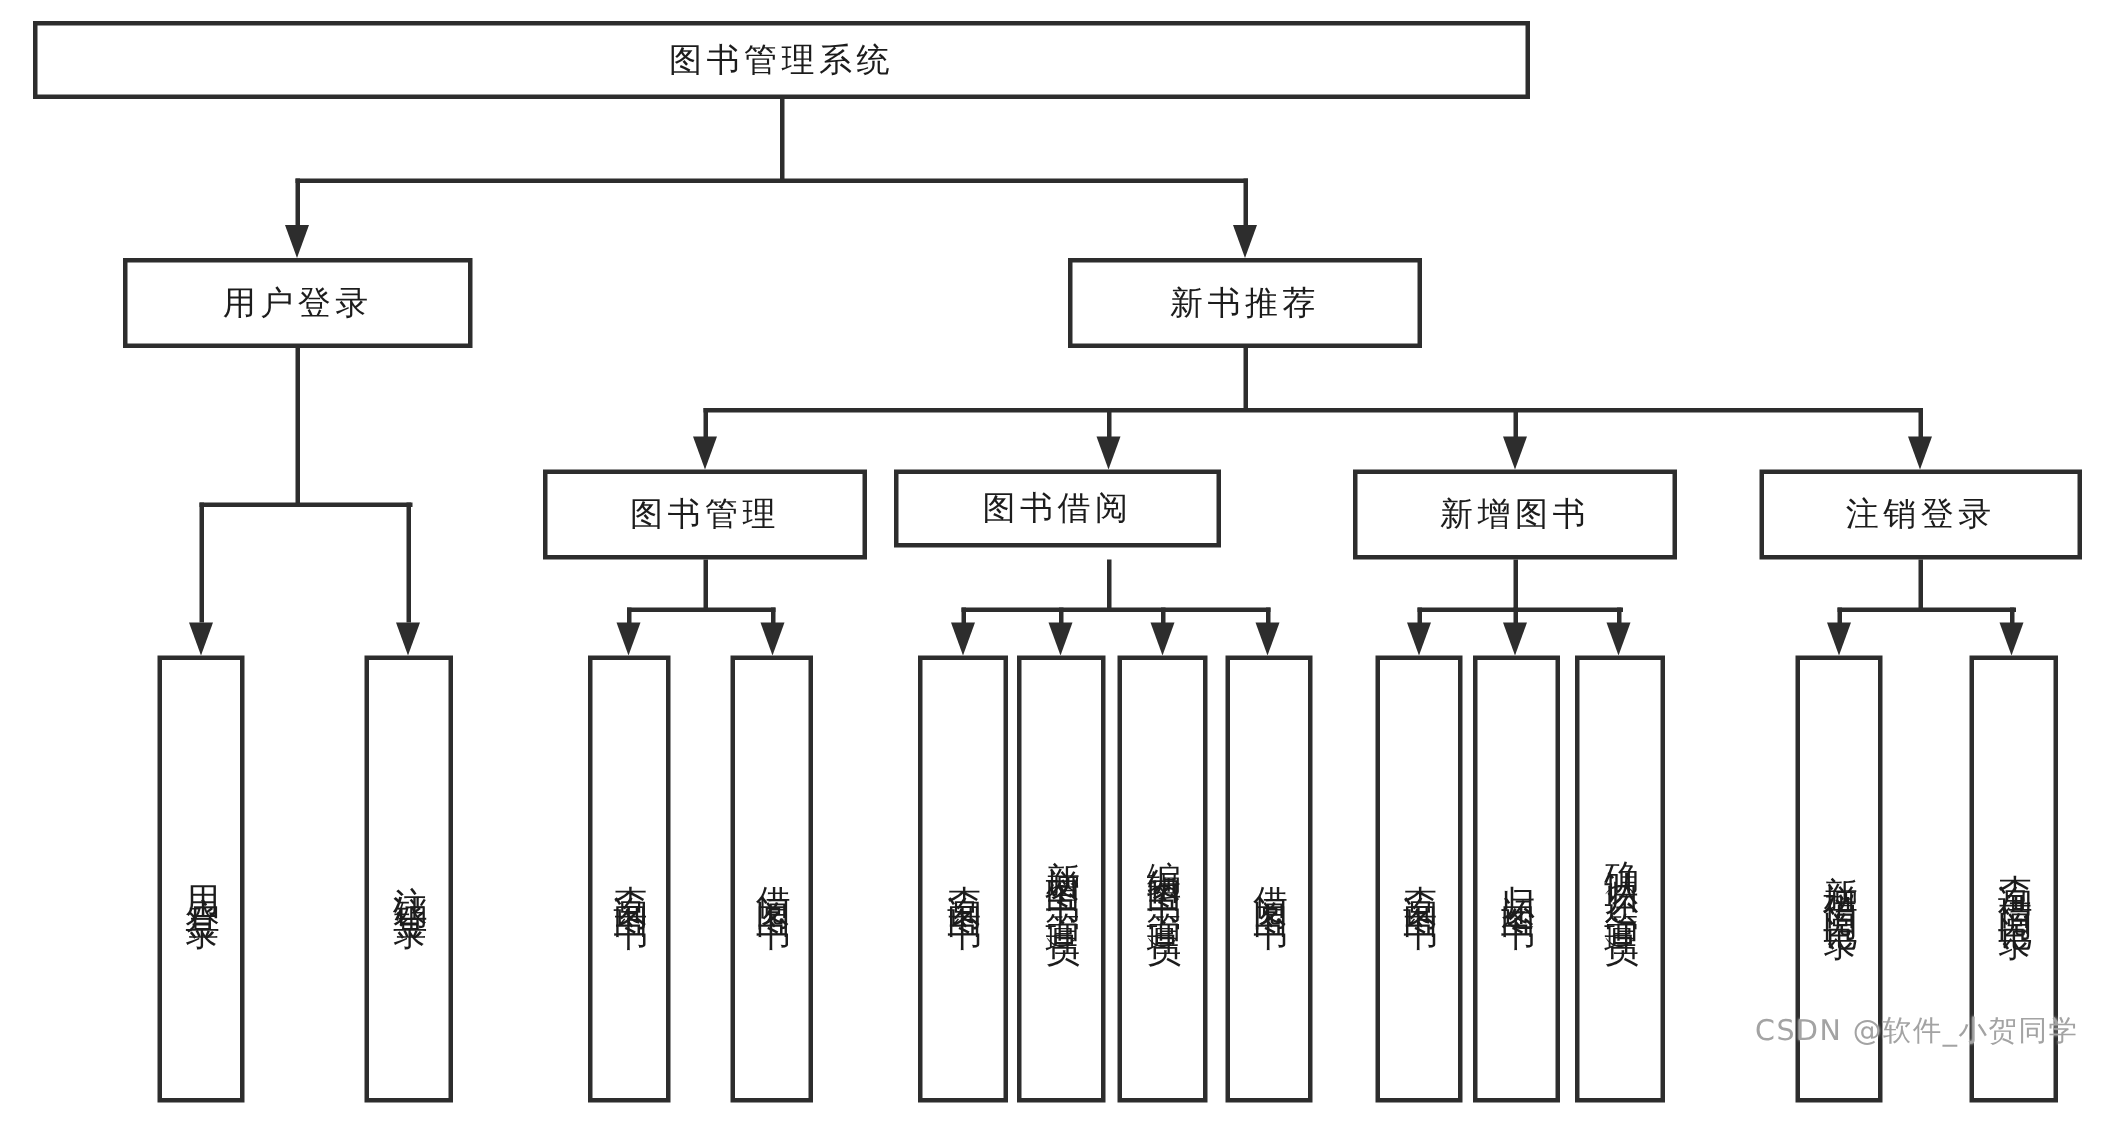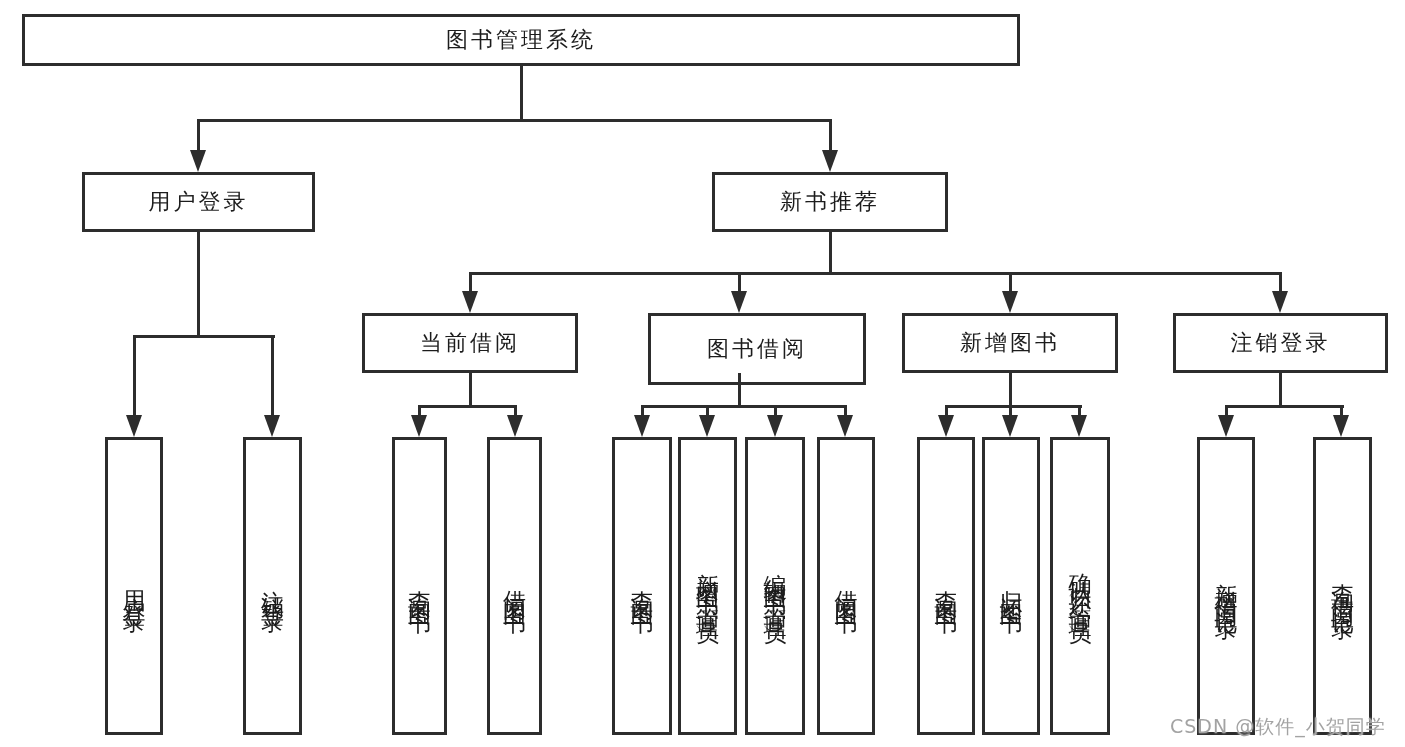--- a/index.html
+++ b/index.html
@@ -51,21 +51,21 @@
     position: absolute;
     width: 0;
     height: 0;
     border-left: 8px solid transparent;
     border-right: 8px solid transparent;
     border-top: 22px solid var(--line);
   }
   .watermark {
     position: absolute;
     left: 1170px;
-    top: 714px;
+    top: 674px;
     font-size: 19px;
     letter-spacing: 1px;
     color: var(--watermark);
     text-shadow: 0 0 2px #ffffff;
     white-space: nowrap;
     z-index: 5;
   }
 </style>
 </head>
 <body>
@@ -102,23 +102,23 @@
   <div class="vline" style="left:469px;top:272px;height:21px"></div>
   <div class="arrow" style="left:462px;top:291px"></div>
   <div class="vline" style="left:738px;top:272px;height:21px"></div>
   <div class="arrow" style="left:731px;top:291px"></div>
   <div class="vline" style="left:1009px;top:272px;height:21px"></div>
   <div class="arrow" style="left:1002px;top:291px"></div>
   <div class="vline" style="left:1279px;top:272px;height:21px"></div>
   <div class="arrow" style="left:1272px;top:291px"></div>
 
   <div class="box h" style="left:362px;top:313px;width:216px;height:60px">
-    <span class="lbl">当前借阅</span>
-  </div>
-  <div class="box h" style="left:648px;top:313px;width:218px;height:72px">
+    <span class="lbl">图书管理</span>
+  </div>
+  <div class="box h" style="left:596px;top:313px;width:218px;height:52px">
     <span class="lbl">图书借阅</span>
   </div>
   <div class="box h" style="left:902px;top:313px;width:216px;height:60px">
     <span class="lbl">新增图书</span>
   </div>
   <div class="box h" style="left:1173px;top:313px;width:215px;height:60px">
     <span class="lbl">注销登录</span>
   </div>
 
   <div class="vline" style="left:469px;top:373px;height:34px"></div>

